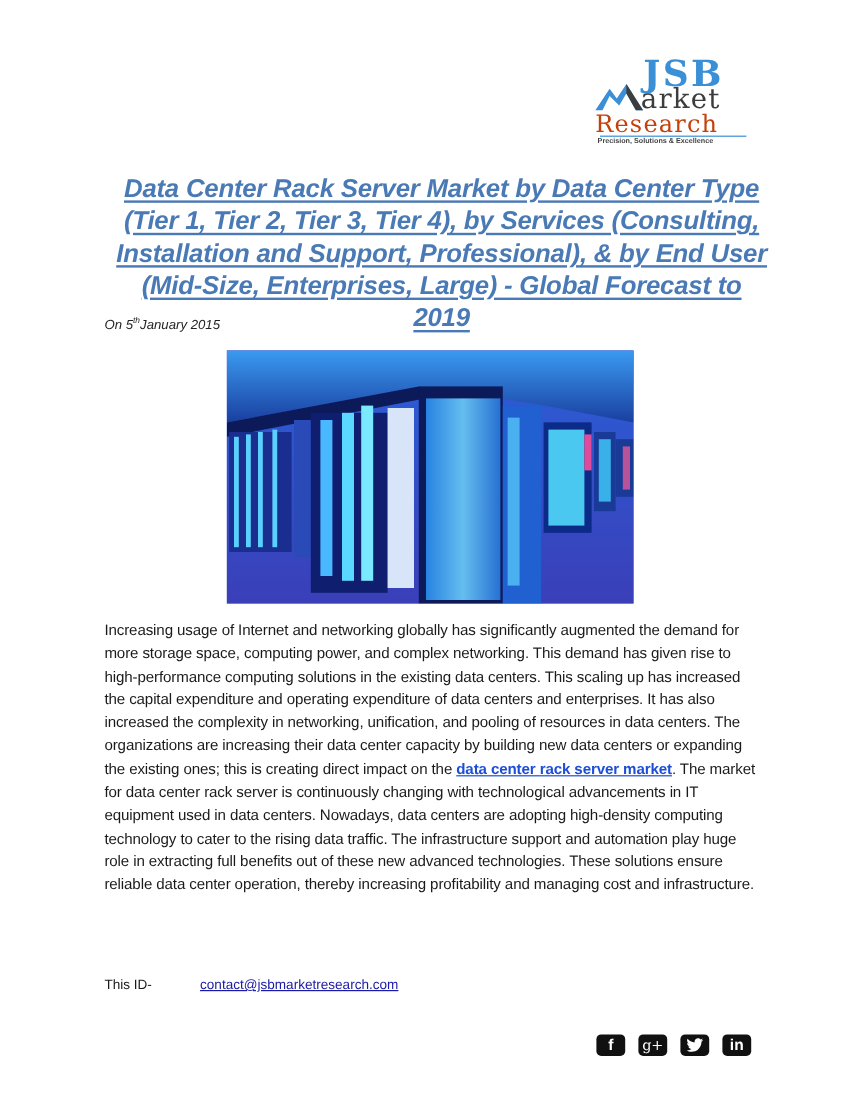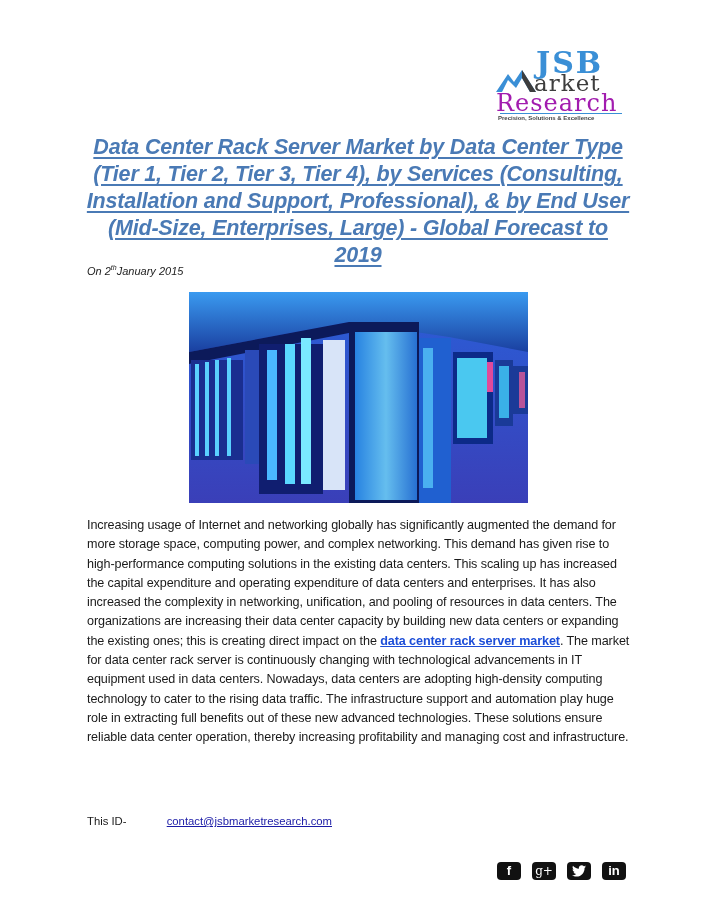--- a/index.html
+++ b/index.html
@@ -6,21 +6,21 @@
     body { width: 714px; height: 924px; position: relative; overflow: hidden;
            font-family: "Liberation Sans", "DejaVu Sans", sans-serif; color: #1a1a1a; }
 
     .logo { position: absolute; left: 494px; top: 44px; width: 140px; height: 80px; }
     .logo-jsb { position: absolute; left: 42px; top: 4px; font-family: "DejaVu Serif", serif;
                 font-weight: bold; font-size: 30px; letter-spacing: 2px; color: #3a8fd6; line-height: 30px; }
     .logo-mountain { position: absolute; left: 2px; top: 24px; width: 44px; height: 24px; }
     .logo-arket { position: absolute; left: 40px; top: 28px; font-family: "DejaVu Serif", serif;
                   font-size: 23px; color: #3d3d3d; line-height: 22px; letter-spacing: 1px; }
     .logo-research { position: absolute; left: 2px; top: 48px; font-family: "DejaVu Serif", serif;
-                     font-size: 24px; color: #a21caf; line-height: 22px; letter-spacing: 1px; }
+                     font-size: 20px; color: #c2410c; line-height: 22px; letter-spacing: 1px; }
     .logo-rule { position: absolute; left: 6px; top: 69px; width: 122px; height: 1px; background: #3a8fd6; }
     .logo-tag { position: absolute; left: 4px; top: 71px; font-size: 6px; font-weight: bold; color: #444; white-space: nowrap; }
 
     .title { position: absolute; left: 84px; top: 134px; width: 548px; text-align: center;
              font-family: "Liberation Sans", sans-serif; font-style: italic; font-weight: bold;
              font-size: 21.5px; line-height: 27px; color: #4a7ab5; text-decoration: underline;
              text-decoration-thickness: 2px; text-underline-offset: 3px; letter-spacing: -0.2px; }
 
     .date { position: absolute; left: 87px; top: 264px; font-style: italic; font-size: 11px; color: #222; }
     .date sup { font-size: 7px; vertical-align: 5px; }
@@ -49,24 +49,24 @@
   <svg class="logo-mountain" viewBox="0 0 44 24">
     <polygon points="0,24 12,6 18,14 26,2 40,24 34,24 26,10 20,20 12,12 6,24" fill="#3a8fd6"></polygon>
     <polygon points="26,2 40,24 34,24 26,10" fill="#3d3d3d"></polygon>
   </svg>
   <span class="logo-arket">arket</span>
   <span class="logo-research">Research</span>
   <div class="logo-rule"></div>
   <span class="logo-tag">Precision, Solutions &amp; Excellence</span>
 </div>
 
-<h1 class="title" style="margin:0;">Data Center Rack Server Market by Data Center Type (Tier 1, Tier 2, Tier 3, Tier 4), by Services (Consulting, Installation and Support, Professional), &amp; by End User (Mid-Size, Enterprises, Large) - Global Forecast to 2019</h1>
+<h1 class="title" style="margin:10px;">Data Center Rack Server Market by Data Center Type (Tier 1, Tier 2, Tier 3, Tier 4), by Services (Consulting, Installation and Support, Professional), &amp; by End User (Mid-Size, Enterprises, Large) - Global Forecast to 2019</h1>
 
 <div class="date">
-  <span>On 2</span><sup>th</sup><span>January 2015</span>
+  <span>On 5</span><sup>th</sup><span>January 2015</span>
 </div>
 
 <div class="hero">
   <svg width="339" height="211" viewBox="0 0 339 211">
     <defs>
       <linearGradient id="floor" x1="0" y1="0" x2="0" y2="1">
         <stop offset="0" stop-color="#2a5fd8"></stop>
         <stop offset="1" stop-color="#3a3fb8"></stop>
       </linearGradient>
       <linearGradient id="glass" x1="0" y1="0" x2="1" y2="0">

